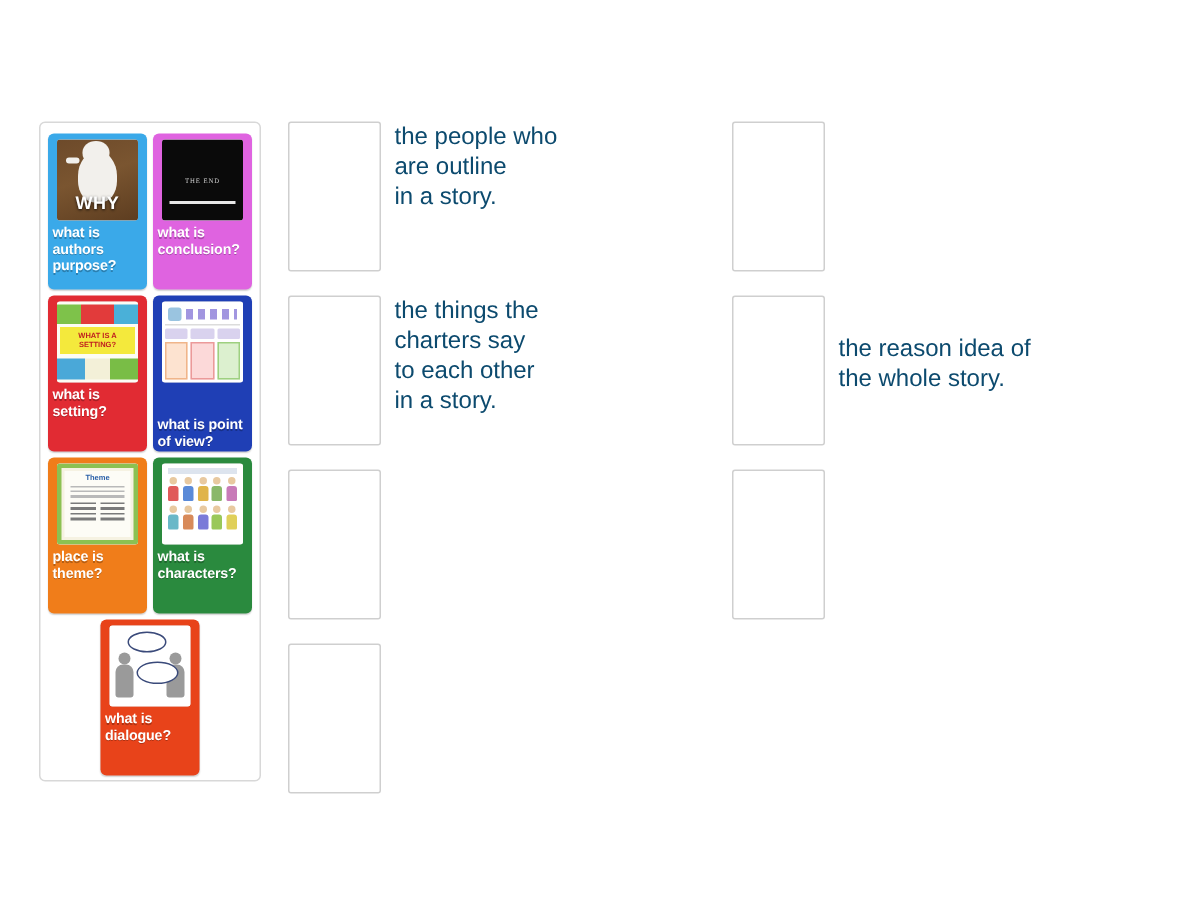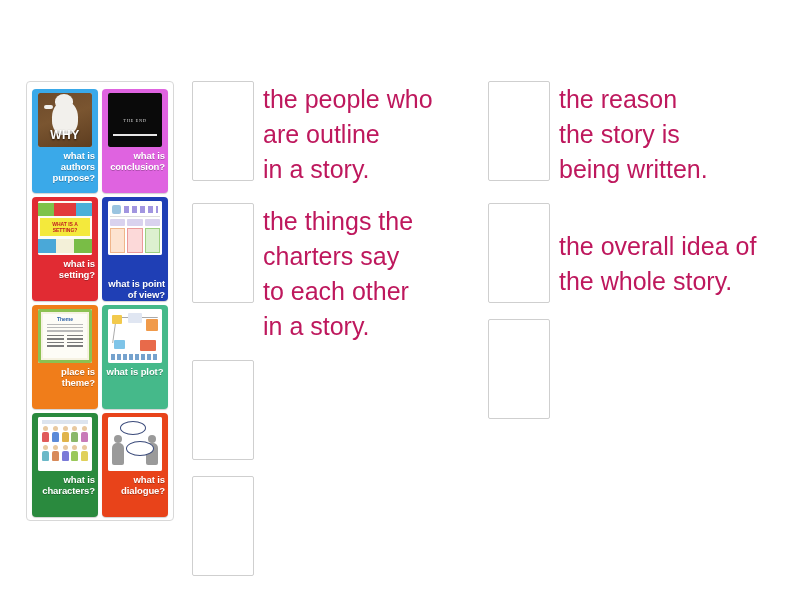--- a/index.html
+++ b/index.html
@@ -50,21 +50,21 @@
     position: relative;
     flex: 0 0 auto;
     background: #e5e5e5;
   }
   .tile-label {
     margin-top: 3px;
     color: #ffffff;
     font-weight: bold;
     font-size: 9.5px;
     line-height: 11px;
-    text-align: right;
+    text-align: left;
     letter-spacing: -0.1px;
     text-shadow: 0 1px 0 rgba(0,0,0,.25);
     padding: 0 1px;
     word-break: break-word;
   }
 
   
   .art { position: absolute; inset: 0; }
 
   
@@ -188,23 +188,23 @@
   .dropzone {
     width: 62px;
     border: 1px solid #cfcfcf;
     background: #ffffff;
     border-radius: 2px;
     flex: 0 0 auto;
     cursor: pointer;
   }
   .answer-text {
     margin-left: 9px;
-    color: #be185d;
-    font-size: 25px;
-    line-height: 35px;
+    color: #0c4a6e;
+    font-size: 16px;
+    line-height: 20px;
     white-space: pre-line;
     padding-top: 1px;
   }
 </style>
 </head>
 <body>
 
 <div id="stage">
 
   <div class="tray">
@@ -287,34 +287,20 @@
                     <i></i>
                     <i></i>
                   </div>
               </div>
             </div>
           </div>
         </div>
         <div class="tile-label">place is theme?</div>
       </div>
 
-      <div class="tile" style="background: rgb(69, 185, 138);">
-        <div class="tile-img">
-          <div class="art art-plot">
-            <div class="peak"></div>
-            <div class="b1"></div>
-              <div class="b2"></div>
-              <div class="b3"></div>
-            <div class="b4"></div>
-              <div class="b5"></div>
-              <div class="cap"></div>
-          </div>
-        </div>
-        <div class="tile-label">what is plot?</div>
-      </div>
 
       <div class="tile" style="background: rgb(42, 138, 62);">
         <div class="tile-img">
           <div class="art art-chars">
             <div class="cap"></div>
             <div class="row">
               <div class="p">
                   <b></b>
                   <s style="background:#e05a5a"></s>
                 </div>
@@ -395,27 +381,24 @@
       <div class="dropzone" style="height:100px"></div>
     </div>
     <div class="answer-row">
       <div class="dropzone" style="height:100px"></div>
     </div>
   </div>
 
   <div class="answer-col col-right">
     <div class="answer-row">
       <div class="dropzone" style="height:100px"></div>
-      <div class="answer-text">the reason
-the story is
-being written.</div>
-    </div>
-    <div class="answer-row">
-      <div class="dropzone" style="height:100px"></div>
-      <div class="answer-text" style="padding-top:26px">the overall idea of
+    </div>
+    <div class="answer-row">
+      <div class="dropzone" style="height:100px"></div>
+      <div class="answer-text" style="padding-top:26px">the reason idea of
 the whole story.</div>
     </div>
     <div class="answer-row">
       <div class="dropzone" style="height:100px"></div>
     </div>
   </div>
 
 </div>
 
 </body></html>

